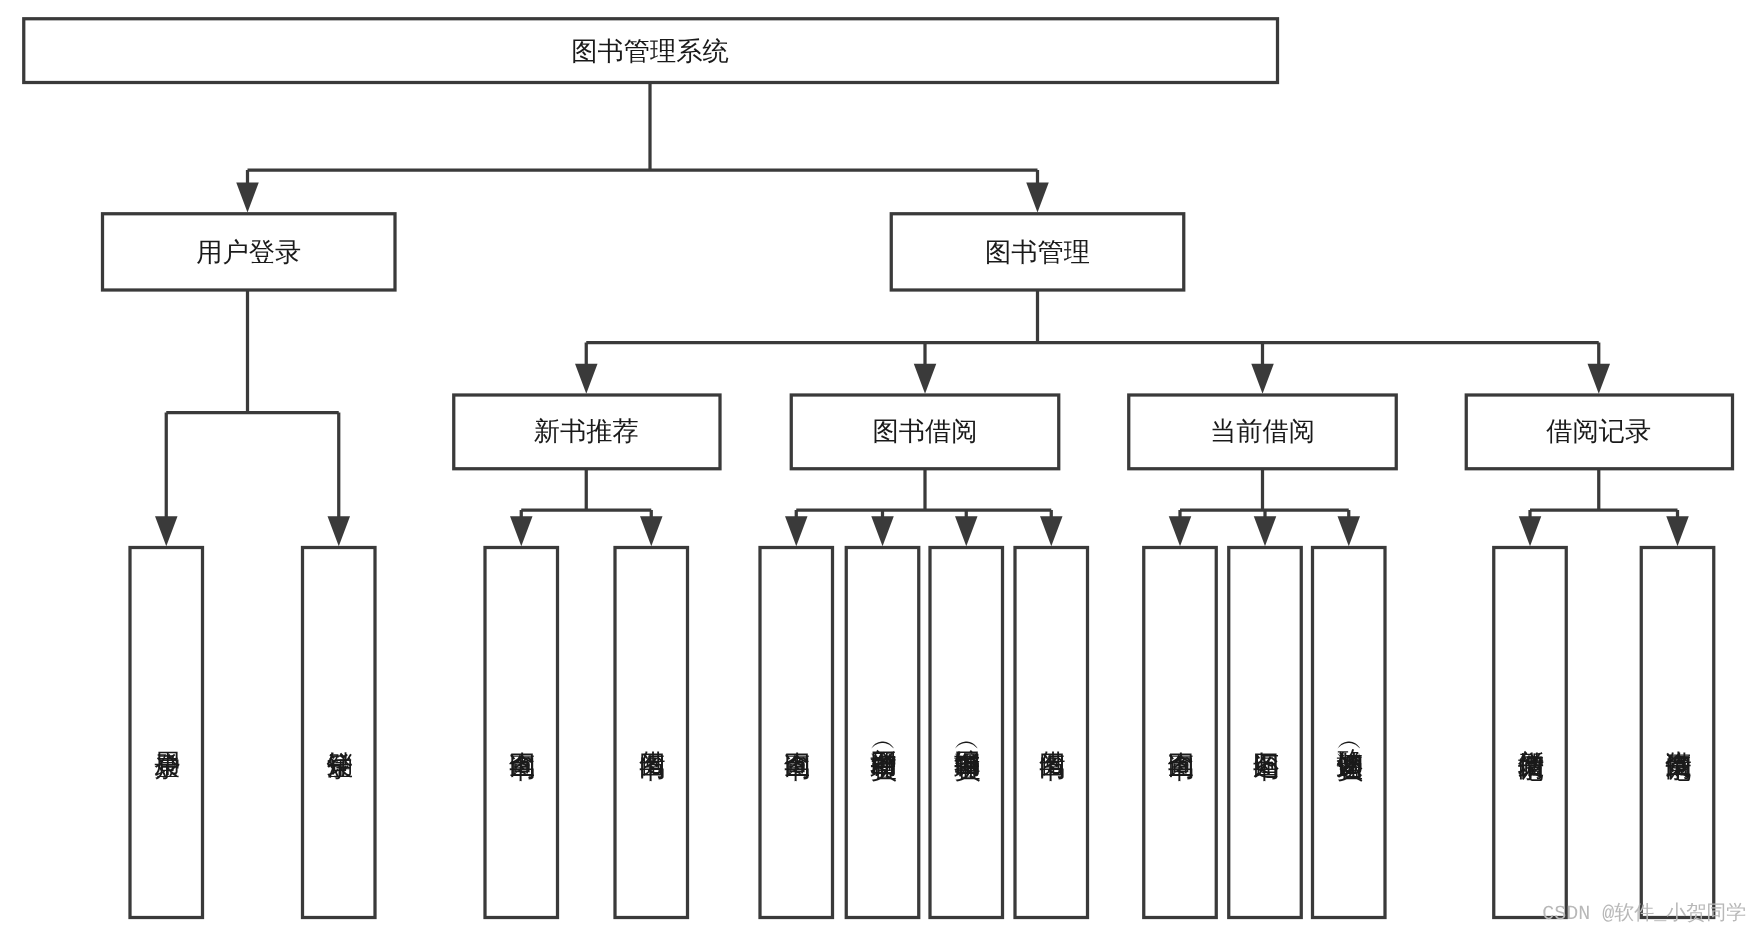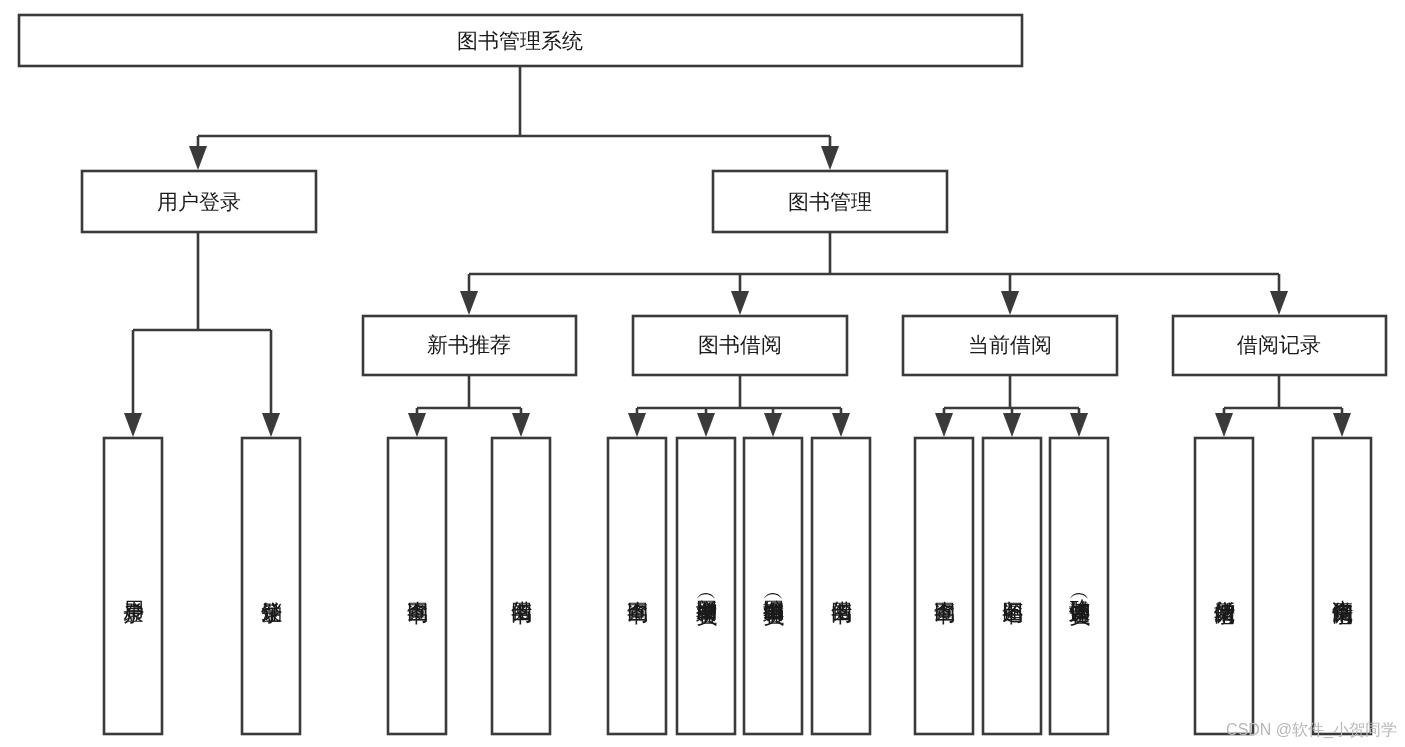--- a/index.html
+++ b/index.html
@@ -71,21 +71,21 @@
     color: #1a1a1a;
     writing-mode: vertical-rl;
     text-orientation: upright;
     white-space: nowrap;
     letter-spacing: 1px;
   }
   .watermark {
     position: absolute;
     right: 8px;
     bottom: 6px;
-    font-family: Liberation Sans, sans-serif;
+    font-family: Liberation Mono, monospace;
     font-size: 16px;
     color: #b8b8b8;
     white-space: nowrap;
     pointer-events: none;
     margin-top: 20px;
   }
 </style>
 </head>
 <body>
 

